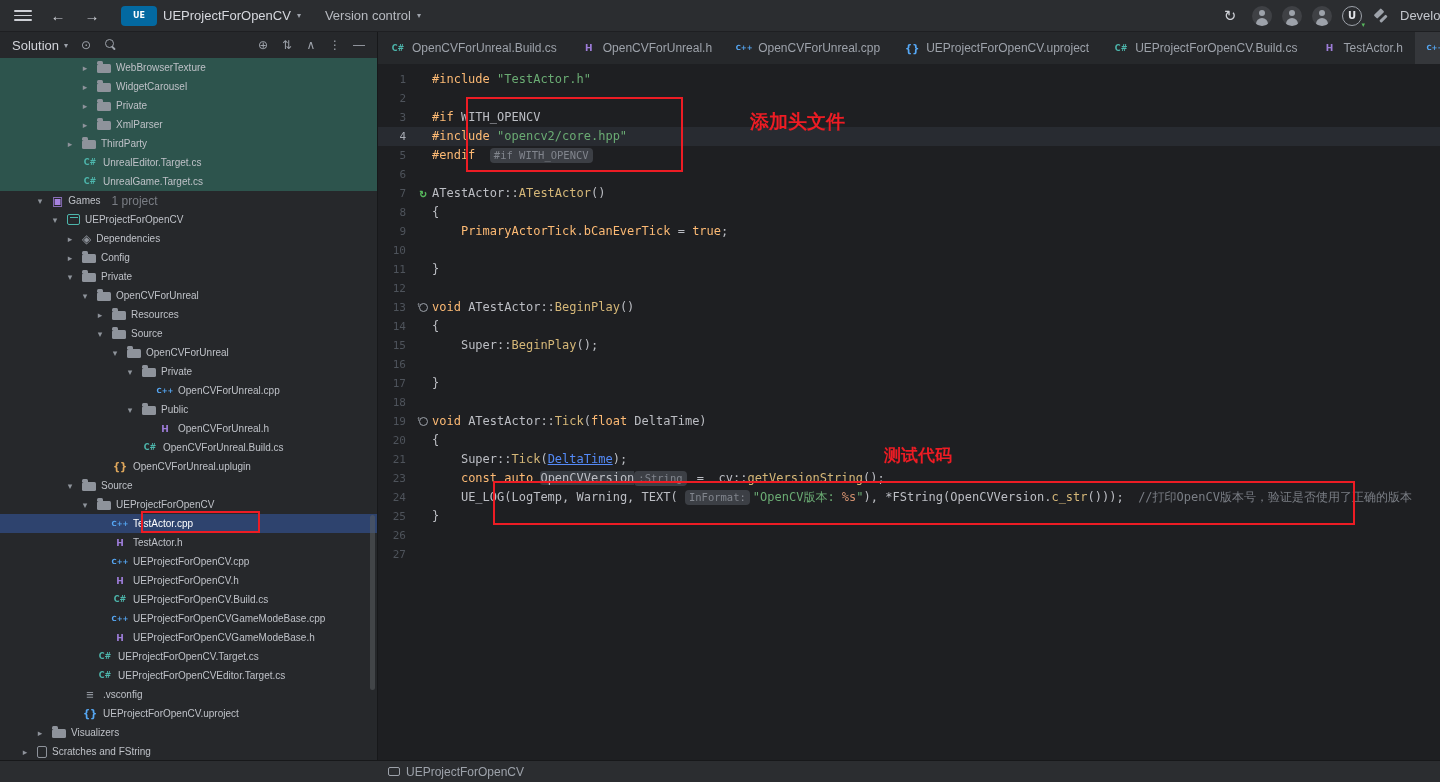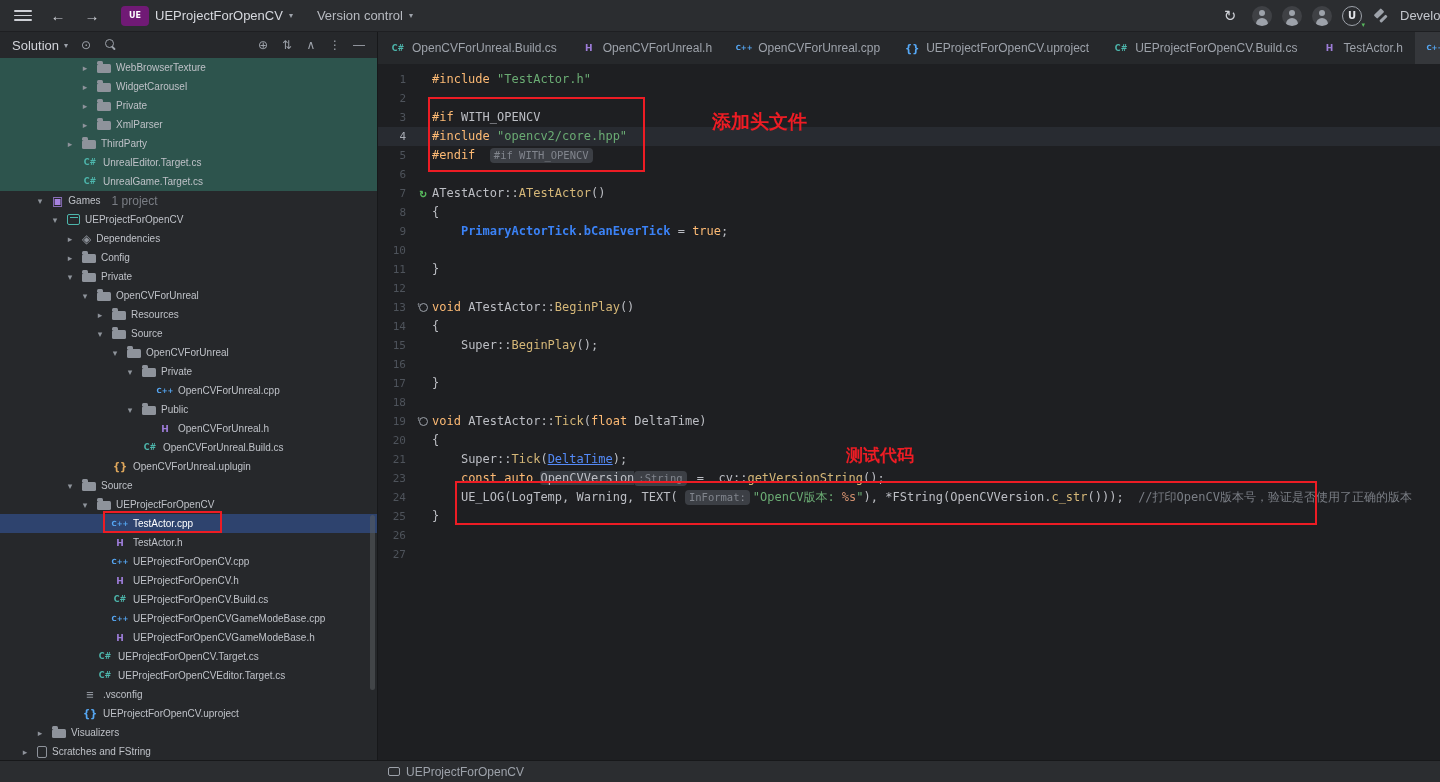--- a/index.html
+++ b/index.html
@@ -9,21 +9,21 @@
     font-family:"Liberation Sans","DejaVu Sans",sans-serif; font-size:13px;
     position:relative;
   }
   
   .topbar { height:32px; background:#2b2d30; display:flex; align-items:center;
     padding:0 10px; gap:10px; border-bottom:1px solid #1e1f22; }
   .tb-icon { color:#ced0d6; font-size:15px; width:24px; text-align:center; cursor:default; }
   .burger { display:inline-flex; flex-direction:column; gap:3px; width:18px; margin:0 4px; }
   .burger i { display:block; height:1.6px; background:#ced0d6; border-radius:1px; }
   .proj-widget, .vc-widget { display:flex; align-items:center; gap:6px; padding:3px 7px; border-radius:4px; }
-  .ue-badge { width:28px; height:20px; border-radius:4px; background:#701a75; color:#fff;
+  .ue-badge { width:36px; height:20px; border-radius:4px; background:#0369a1; color:#fff;
     font:700 8px "DejaVu Sans",sans-serif; display:inline-flex; align-items:center; justify-content:center; }
   .proj-name { color:#d6d8de; }
   .vc-widget { color:#b7bac0; }
   .chev { font-size:8px; color:#9da2aa; }
   .tb-spacer { flex:1; }
   .avatar { width:20px; height:20px; border-radius:50%; background:#3f4145; position:relative; overflow:hidden; flex:0 0 20px; }
   .avatar::before { content:""; position:absolute; top:4px; left:7px; width:6px; height:6px; border-radius:50%; background:#9da2aa; }
   .avatar::after { content:""; position:absolute; top:12px; left:4px; width:12px; height:8px; border-radius:6px 6px 0 0; background:#9da2aa; }
   .ue-dl { width:20px; height:20px; border-radius:50%; border:1.5px solid #9da2aa; color:#e3e5e9;
     font:700 10px "DejaVu Sans",sans-serif; display:inline-flex; align-items:center; justify-content:center; position:relative; }
@@ -84,37 +84,37 @@
   .current .ln { color:#a9adb5; }
   .gut { flex:0 0 18px; width:18px; display:flex; align-items:center; justify-content:center; }
   .g-ovr { width:9px; height:9px; border:1.3px solid #9da2aa; border-radius:50%; position:relative; display:inline-block; }
   .g-ovr::after { content:"↑"; position:absolute; top:-8px; left:-3px; font-size:7px; color:#9da2aa; }
   .g-rel { color:#57b65c; font-size:12px; font-weight:700; }
   .ct { flex:1; min-width:0; }
   .tk-d   { color:#bcbec4; }
   .tk-k   { color:#fdba74; }
   .tk-s   { color:#6aab73; }
   .tk-c   { color:#7a7e85; }
-  .tk-fld { color:#3b82f6;font-weight:bold; }
+  .tk-fld { color:#fdba74; }
   .tk-fn  { color:#d5b778; }
   .tk-typ { color:#bcbec4; }
   .tk-fmt { color:#cf8e6d; }
   .tk-link{ color:#548af7; text-decoration:underline; }
   .tk-hl  { color:#bcbec4; background:#373b41; border-radius:3px 0 0 3px; }
   .tk-inlay { background:#3c3f45; color:#81858d; border-radius:4px; padding:0 4px;
     font-size:10.5px; display:inline-block; line-height:15px; vertical-align:middle; margin-right:3px; }
 
   
   .statusbar { height:22px; background:#2b2d30; border-top:1px solid #17181a;
     display:flex; align-items:center; font-size:12px; color:#9da2aa; }
   .sb-item { display:flex; align-items:center; margin-left:388px; gap:6px; }
   .monitor-icon { width:12px; height:9px; border:1px solid #9da2aa; border-radius:2px; display:inline-block; }
 
   
-  .anno { position:absolute; inset:0; pointer-events:none; z-index:50; }
+  .anno { position:absolute; inset:0; pointer-events:none; z-index:50;margin-left:38px; }
   .abox { position:absolute; border:2px solid var(--red,#ed1c24); }
   .alabel { position:absolute; color:var(--red,#ed1c24); font:700 19px "DejaVu Sans",sans-serif; }
   #abox1 { left:428px; top:97px;  width:217px; height:75px; }
   #alabel1 { left:712px; top:109px; }
   #abox2 { left:455px; top:481px; width:862px; height:44px; }
   #alabel2 { left:846px; top:444px; font-size:17px; }
   #abox3 { left:103px; top:511px; width:119px; height:22px; }
 </style>
 </head>
 <body>

